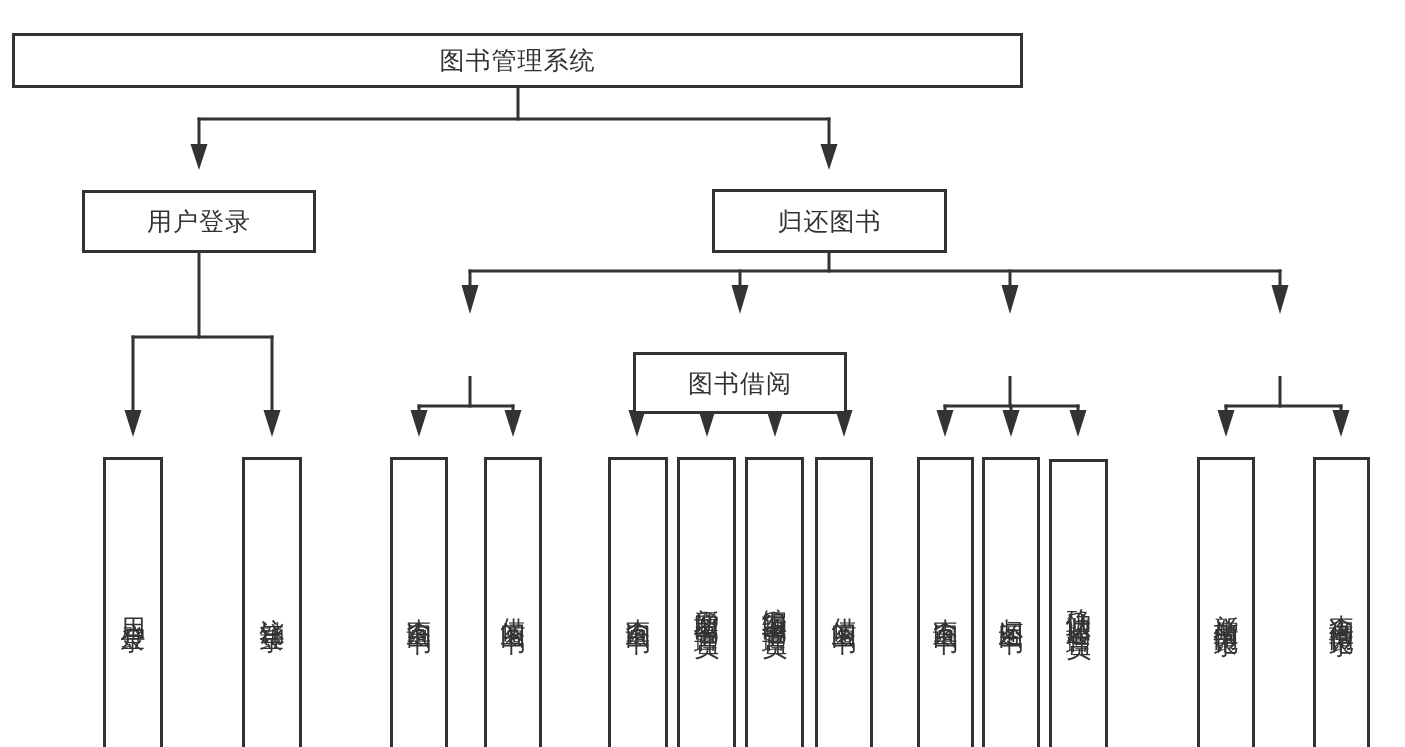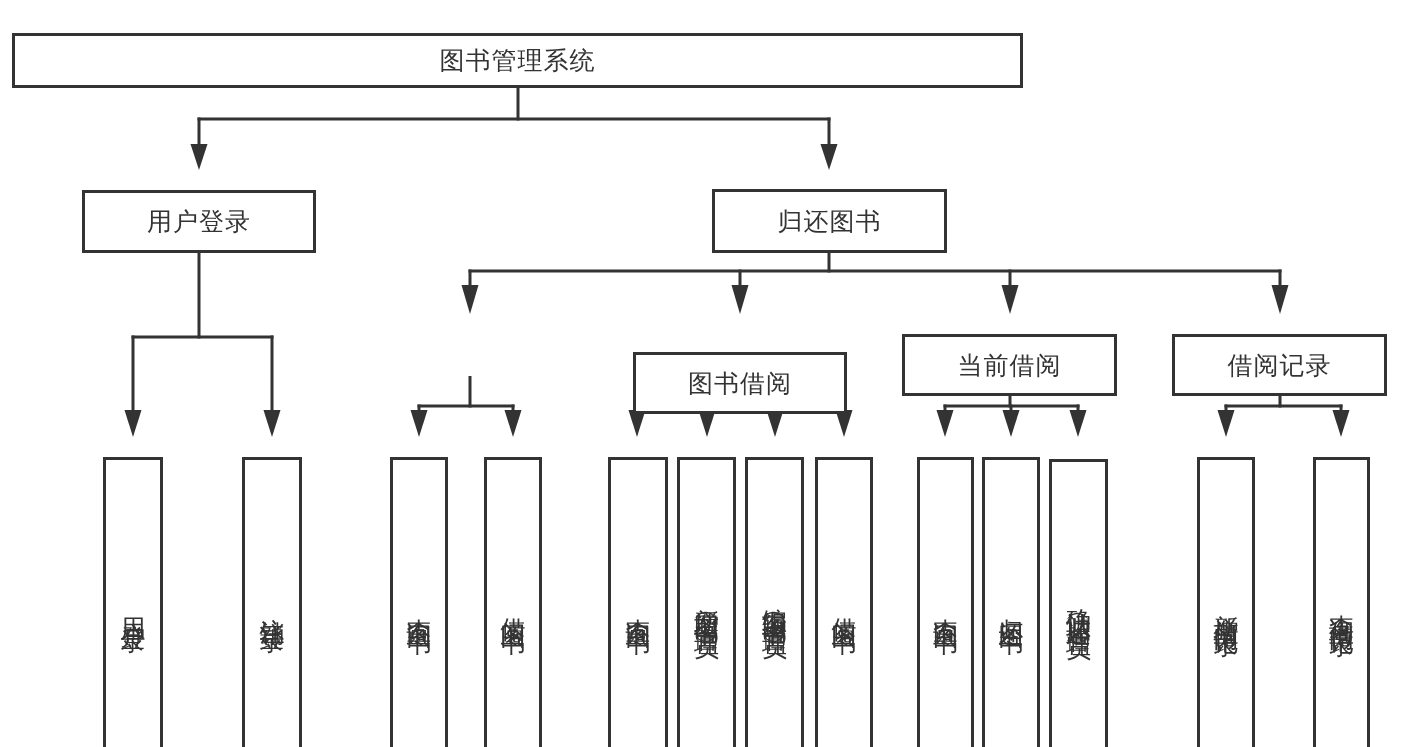--- a/index.html
+++ b/index.html
@@ -101,26 +101,20 @@
   <div class="box" style="left:82px;top:170px;width:234px;height:63px">
     <span class="hlabel">用户登录</span>
   </div>
   <div class="box" style="left:712px;top:169px;width:235px;height:64px">
     <span class="hlabel">归还图书</span>
   </div>
 
   <div class="box" style="left:633px;top:332px;width:214px;height:62px">
     <span class="hlabel">图书借阅</span>
   </div>
-  <div class="box" style="left:902px;top:314px;width:215px;height:62px">
-    <span class="hlabel">当前借阅</span>
-  </div>
-  <div class="box" style="left:1172px;top:314px;width:215px;height:62px">
-    <span class="hlabel">借阅记录</span>
-  </div>
 
   <div class="box" style="left:103px;top:437px;width:60px;height:298px">
     <span class="vlabel">用户登录</span>
   </div>
   <div class="box" style="left:242px;top:437px;width:60px;height:298px">
     <span class="vlabel">注销登录</span>
   </div>
 
   <div class="box" style="left:390px;top:437px;width:58px;height:298px">
     <span class="vlabel">查询图书</span>

